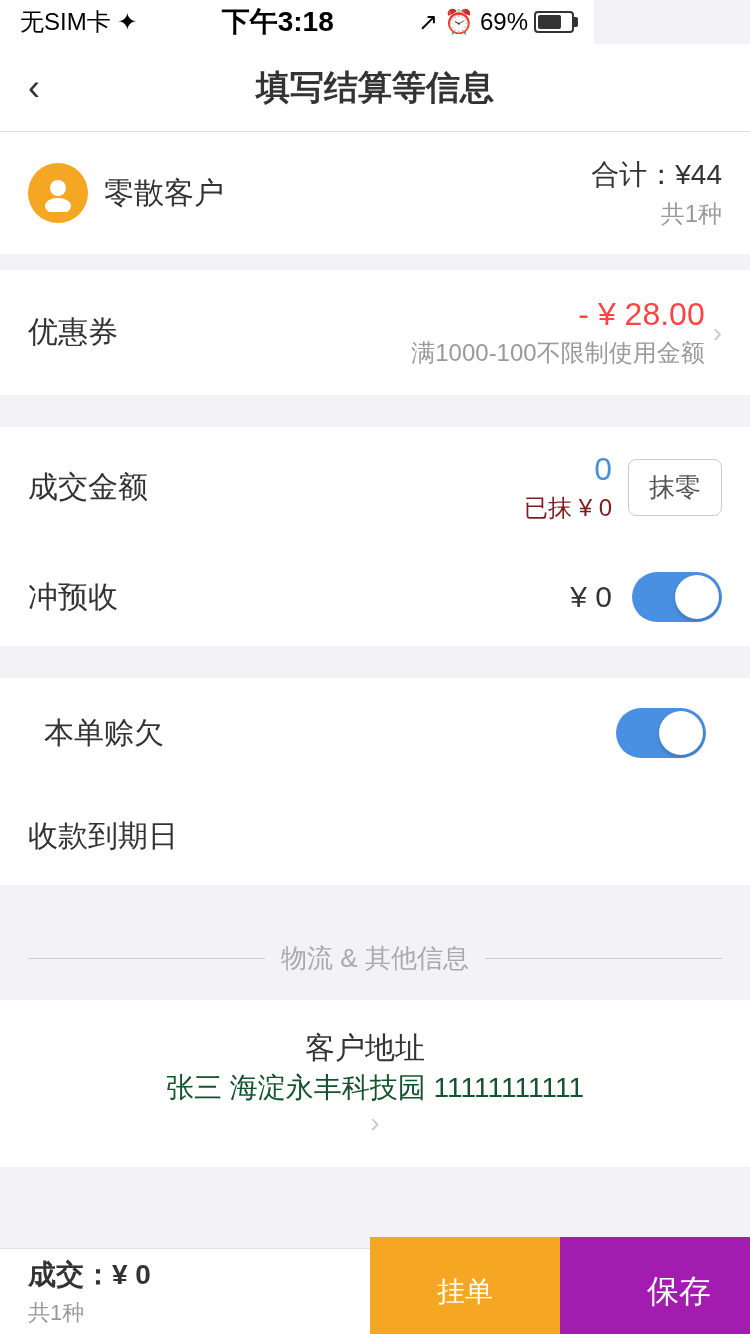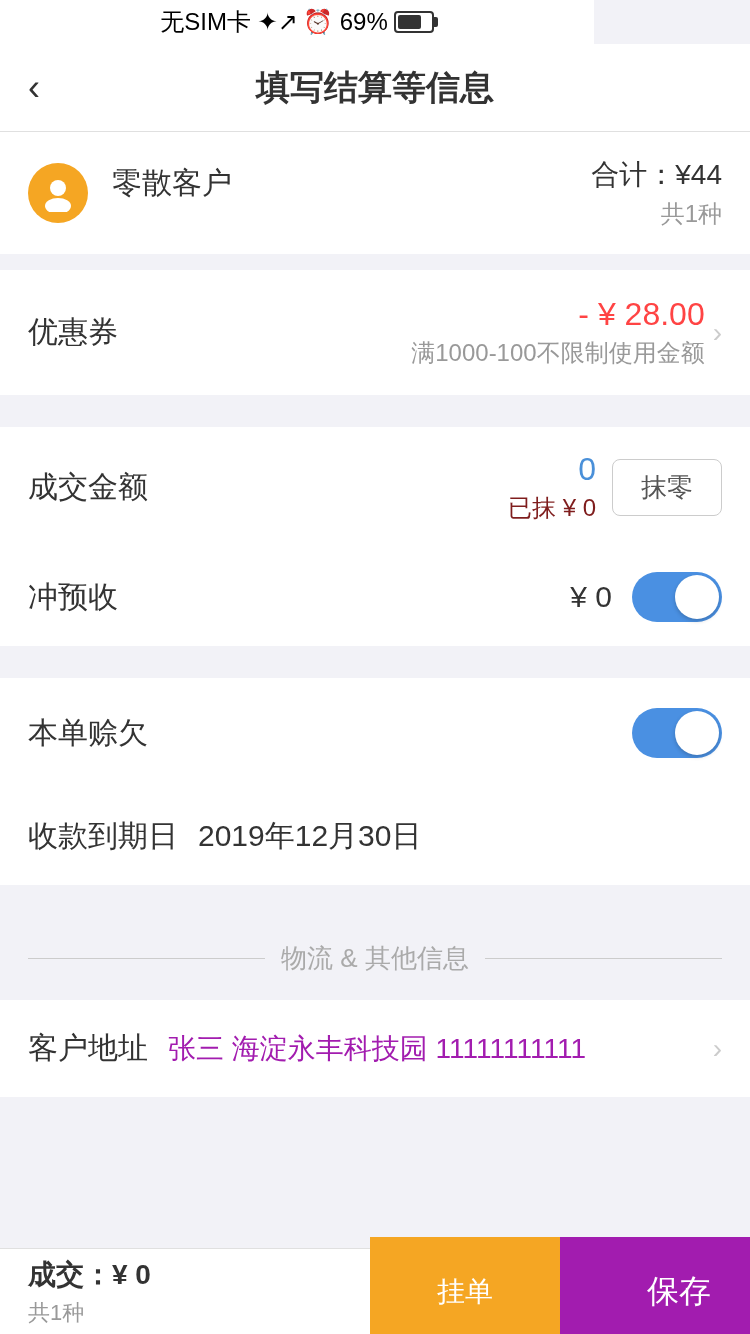--- a/index.html
+++ b/index.html
@@ -13,21 +13,21 @@
       overflow-x: hidden;
     }
 
     
     .status-bar {
       width: 594px;
       height: 44px;
       background: #fff;
       display: flex;
       align-items: center;
-      justify-content: center;
+      justify-content: space-between;
       padding: 3px 20px;
       font-size: 26px;
       font-weight: 500;
     }
     .status-left { display: flex; align-items: center; gap: 8px; font-size: 24px; }
     .status-center { font-size: 28px; font-weight: 600; }
     .status-right { display: flex; align-items: center; gap: 6px; font-size: 24px; }
     .battery-icon {
       display: inline-block; width: 40px; height: 22px;
       border: 2px solid #333; border-radius: 4px; position: relative;
@@ -80,21 +80,22 @@
     .customer-row {
       background: #fff;
       padding: 24px 28px;
       display: flex;
       align-items: center;
       justify-content: space-between;
       margin-bottom: 2px;
     }
     .customer-left {
       display: flex;
-      gap: 24px;
+      align-items: center;
+      gap: 16px;
     }
     .customer-avatar {
       width: 60px; height: 60px;
       background: #f5a623;
       border-radius: 50%;
       display: flex; align-items: center; justify-content: center;
     }
     .customer-avatar svg { width: 38px; height: 38px; }
     .customer-name {
       font-size: 30px;
@@ -133,21 +134,21 @@
       justify-content: space-between;
     }
     .deal-label { font-size: 30px; color: #333; }
     .deal-right { display: flex; align-items: center; gap: 16px; }
     .deal-amount-wrap { text-align: right; }
     .deal-amount { font-size: 32px; color: #4a90d9; font-weight: 500; }
     .deal-erased { font-size: 24px; color: #7f1d1d; margin-top: 4px; }
     .erase-btn {
       border: 1px solid #ccc;
       border-radius: 8px;
-      padding: 10px 28px;
+      padding: 10px 20px;
       font-size: 26px;
       color: #555;
       background: #fff;
       cursor: pointer;
     }
 
     
     .precollect-row {
       background: #fff;
       padding: 24px 28px;
@@ -174,21 +175,21 @@
       background: #fff;
       border-radius: 50%;
       position: absolute;
       top: 3px; right: 3px;
       box-shadow: 0 2px 4px rgba(0,0,0,0.2);
     }
 
     
     .debt-row {
       background: #fff;
-      padding: 30px 28px;
+      padding: 30px 44px;
       display: flex;
       align-items: center;
       justify-content: space-between;
     }
     .debt-label { font-size: 30px; color: #333; }
 
     
     .duedate-row {
       background: #fff;
       padding: 28px 28px;
@@ -219,23 +220,24 @@
       color: #aaa;
     }
 
     
     .address-row {
       background: #fff;
       padding: 28px 28px;
       display: flex;
       align-items: center;
       justify-content: flex-start;
+      flex-direction: column;
     }
     .address-label { font-size: 30px; color: #333; margin-right: 20px; white-space: nowrap; }
-    .address-value { font-size: 28px; color: #a21caf; flex: 1; }
+    .address-value { font-size: 28px; color: #14532d; flex: 1; }
     .address-chevron { font-size: 28px; color: #ccc; }
 
     
     .bottom-bar {
       position: fixed;
       bottom: 0;
       left: 0;
       width: 750px;
       height: 86px;
       background: #fff;
@@ -276,20 +278,21 @@
       padding-left: 48px;
     }
   </style>
 </head>
 <body>
 
 <div class="status-bar">
   <div class="status-left">
     <span>无SIM卡 ✦</span>
   </div>
+  <div class="status-center">下午3:18</div>
   <div class="status-right">
     <span>↗</span>
     <span>⏰</span>
     <span>69%</span>
     <div class="battery-icon">
       <div class="battery-fill"></div>
     </div>
   </div>
 </div>
 
@@ -363,21 +366,20 @@
   <div class="section">
     <div class="debt-row">
       <span class="debt-label">本单赊欠</span>
       <div class="toggle">
         <div class="toggle-knob"></div>
       </div>
     </div>
 
     <div class="duedate-row">
       <span class="duedate-label">收款到期日</span>
-      <span class="duedate-value">2019年12月30日</span>
     </div>
   </div>
 
   <div class="gray-divider"></div>
 
   <div class="logistics-section">
     <div class="logistics-divider">
       <div class="logistics-line"></div>
       <span class="logistics-text">物流 &amp; 其他信息</span>
       <div class="logistics-line"></div>

